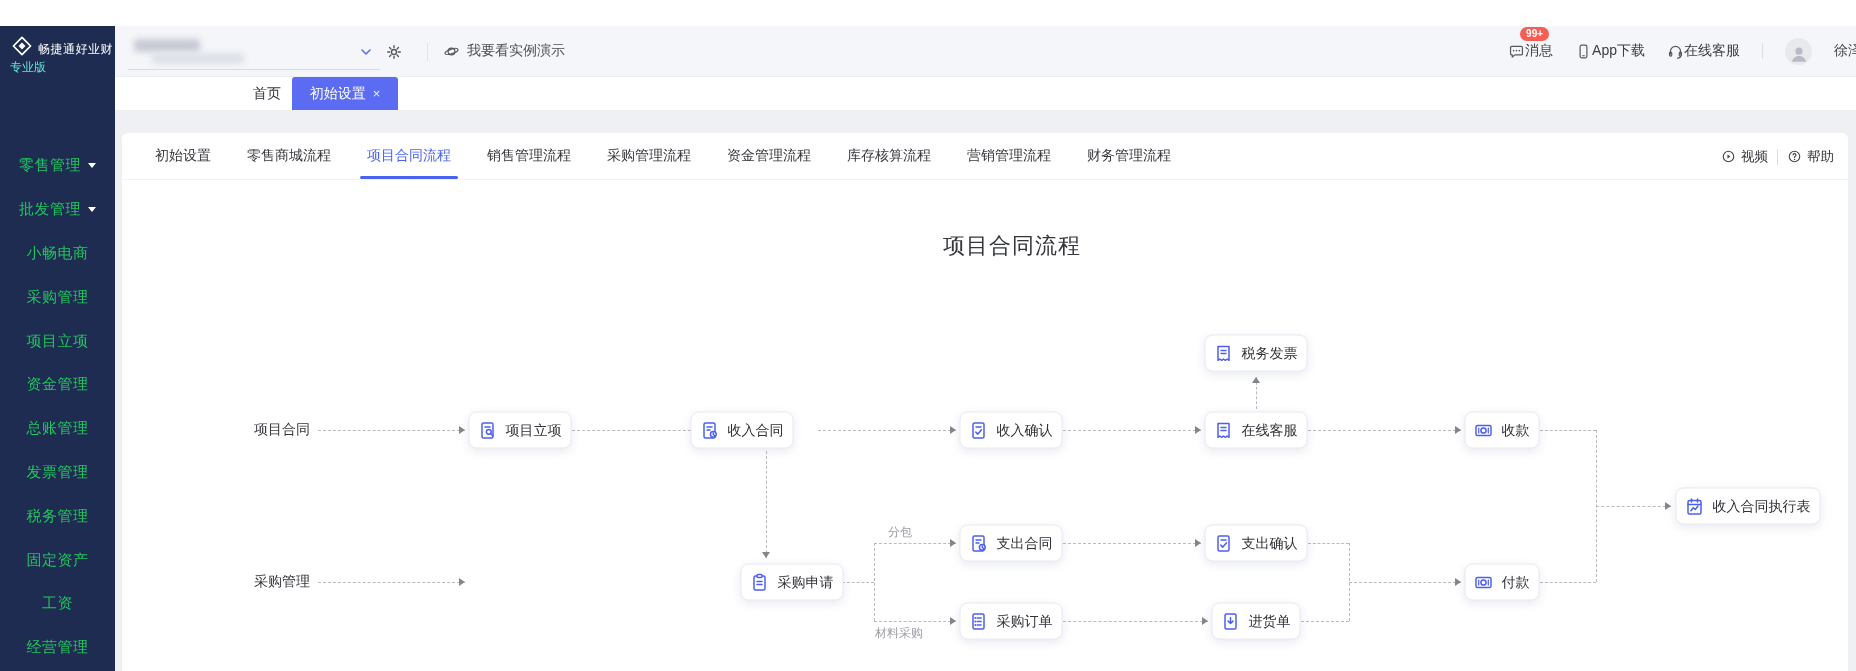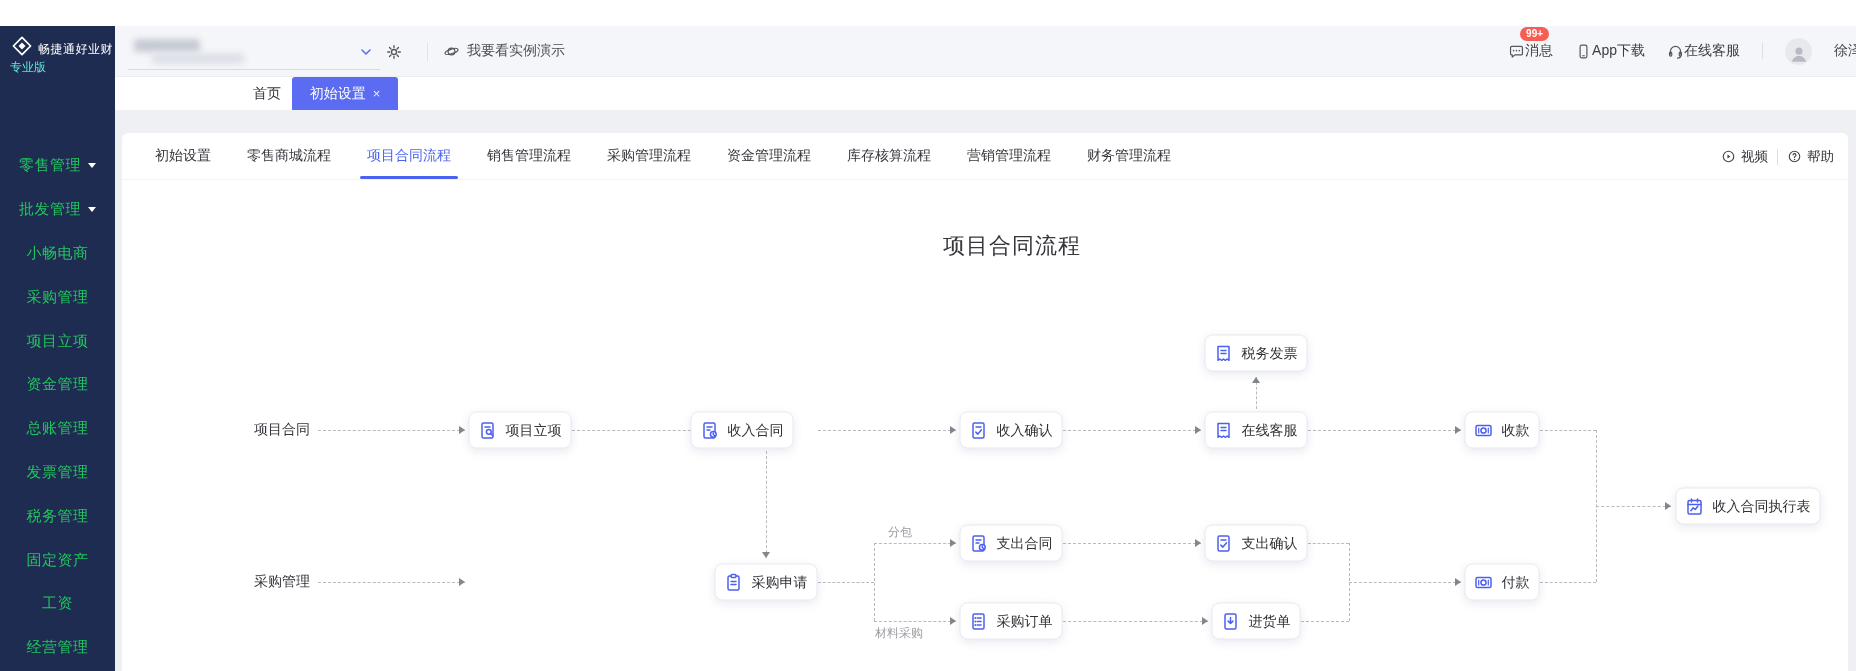--- a/index.html
+++ b/index.html
@@ -338,21 +338,21 @@
       </div>
       <div class="flow-node" style="left: 1256px; top: 353px;">
         <span class="nicon">
           <svg width="20" height="20" viewBox="0 0 20 20" fill="none" stroke="currentColor" stroke-width="1.5" stroke-linecap="round" stroke-linejoin="round">
             <path d="M4.5 3h11v13.8l-1.9-1.3-1.8 1.3-1.8-1.3-1.8 1.3-1.9-1.3-1.8 1.3z"></path>
             <path d="M7.5 7h5M7.5 10h5"></path>
           </svg>
         </span>
         <span>税务发票</span>
       </div>
-      <div class="flow-node" style="left: 766px; top: 582px;">
+      <div class="flow-node" style="left: 792px; top: 582px;">
         <span class="nicon">
           <svg width="20" height="20" viewBox="0 0 20 20" fill="none" stroke="currentColor" stroke-width="1.5" stroke-linecap="round" stroke-linejoin="round">
             <rect x="4.5" y="3.5" width="11" height="14" rx="1.5"></rect>
             <rect x="7.5" y="2" width="5" height="3" rx="1" fill="#ffffff"></rect>
             <path d="M7.5 9h5M7.5 12h5"></path>
           </svg>
         </span>
         <span>采购申请</span>
       </div>
       <div class="flow-node" style="left: 1011px; top: 543px;">

